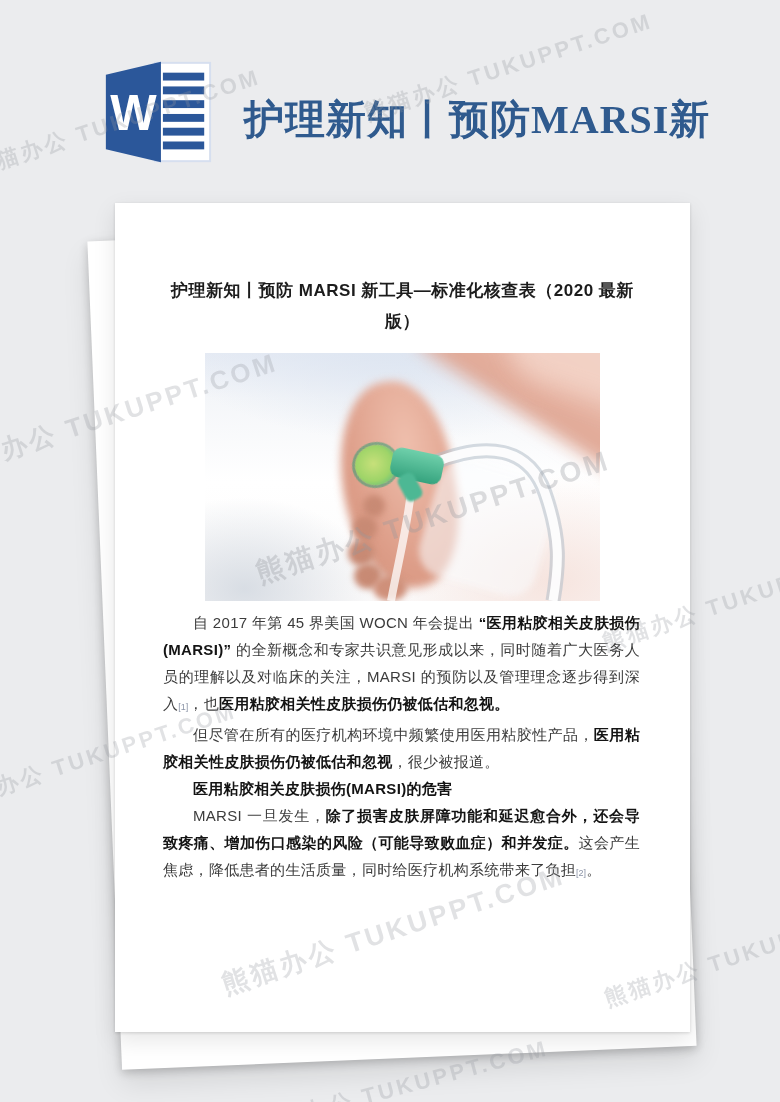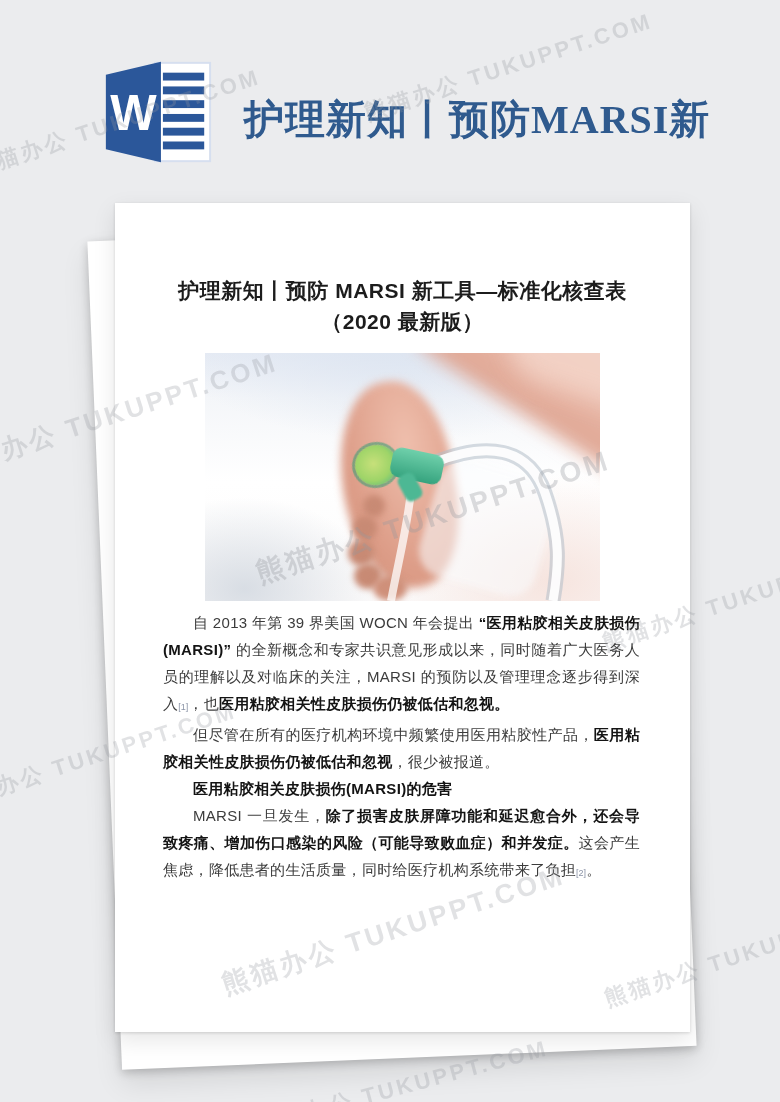--- a/index.html
+++ b/index.html
@@ -26,21 +26,21 @@
     box-shadow:0 3px 10px rgba(0,0,0,.20), 0 14px 28px rgba(0,0,0,.10);
     z-index:1;
   }
   .paper.front{
     z-index:2;
     box-shadow:0 1px 3px rgba(0,0,0,.14), 0 8px 22px rgba(0,0,0,.10);
   }
   
   .doc-title{
     margin:72px 50px 0 50px;
-    font-size:21px;line-height:31px;font-weight:700;color:#1c1c1c;
+    font-size:17px;line-height:31px;font-weight:700;color:#1c1c1c;
     text-align:center;letter-spacing:.5px;
   }
   .photo{
     position:relative;width:395px;height:248px;margin:16px auto 8px auto;overflow:hidden;
     background:
       radial-gradient(190px 130px at 10% 95%, rgba(210,216,224,.85), rgba(210,216,224,0) 70%),
       radial-gradient(230px 150px at 88% 92%, rgba(246,227,221,.95), rgba(246,227,221,0) 72%),
       radial-gradient(300px 130px at 50% -5%, #dde5f1 0%, rgba(221,229,241,0) 78%),
       linear-gradient(180deg,#e6ebf4 0%,#f4f6f9 18%,#ffffff 52%,#fbfafa 100%);
   }
@@ -139,18 +139,18 @@
       <path d="M 228 110 C 282 88, 324 94, 340 140 S 354 212, 348 248" fill="none" stroke="rgba(178,189,200,.55)" stroke-width="15"></path>
       <path d="M 228 110 C 282 88, 324 94, 340 140 S 354 212, 348 248" fill="none" stroke="rgba(255,255,255,.92)" stroke-width="9"></path>
       <path d="M 206 138 C 202 176, 193 210, 186 248" fill="none" stroke="rgba(255,255,255,.75)" stroke-width="8"></path>
     </svg>
     <div class="hubcap"></div>
     <div class="huby"></div>
     <div class="hubstem"></div>
   </div>
 
   <div class="article">
-      <p><span>自 2013 年第 39 界美国 WOCN 年会提出 </span><span class="b">“医用粘胶相关皮肤损伤(MARSI)”</span><span> 的全新概念和专家共识意见形成以来，同时随着广大医务人员的理解以及对临床的关注，MARSI 的预防以及管理理念逐步得到深入</span><span class="ref">[1]</span><span>，也</span><span class="b">医用粘胶相关性皮肤损伤仍被低估和忽视。</span></p>
+      <p><span>自 2017 年第 45 界美国 WOCN 年会提出 </span><span class="b">“医用粘胶相关皮肤损伤(MARSI)”</span><span> 的全新概念和专家共识意见形成以来，同时随着广大医务人员的理解以及对临床的关注，MARSI 的预防以及管理理念逐步得到深入</span><span class="ref">[1]</span><span>，也</span><span class="b">医用粘胶相关性皮肤损伤仍被低估和忽视。</span></p>
       <p><span>但尽管在所有的医疗机构环境中频繁使用医用粘胶性产品，</span><span class="b">医用粘胶相关性皮肤损伤仍被低估和忽视</span><span>，很少被报道。</span></p>
       <p><span class="b">医用粘胶相关皮肤损伤(MARSI)的危害</span></p>
       <p><span>MARSI 一旦发生，</span><span class="b">除了损害皮肤屏障功能和延迟愈合外，还会导致疼痛、增加伤口感染的风险（可能导致败血症）和并发症。</span><span>这会产生焦虑，降低患者的生活质量，同时给医疗机构系统带来了负担</span><span class="ref">[2]</span><span>。</span></p>
     </div>
 </div>
 
 </body></html>

